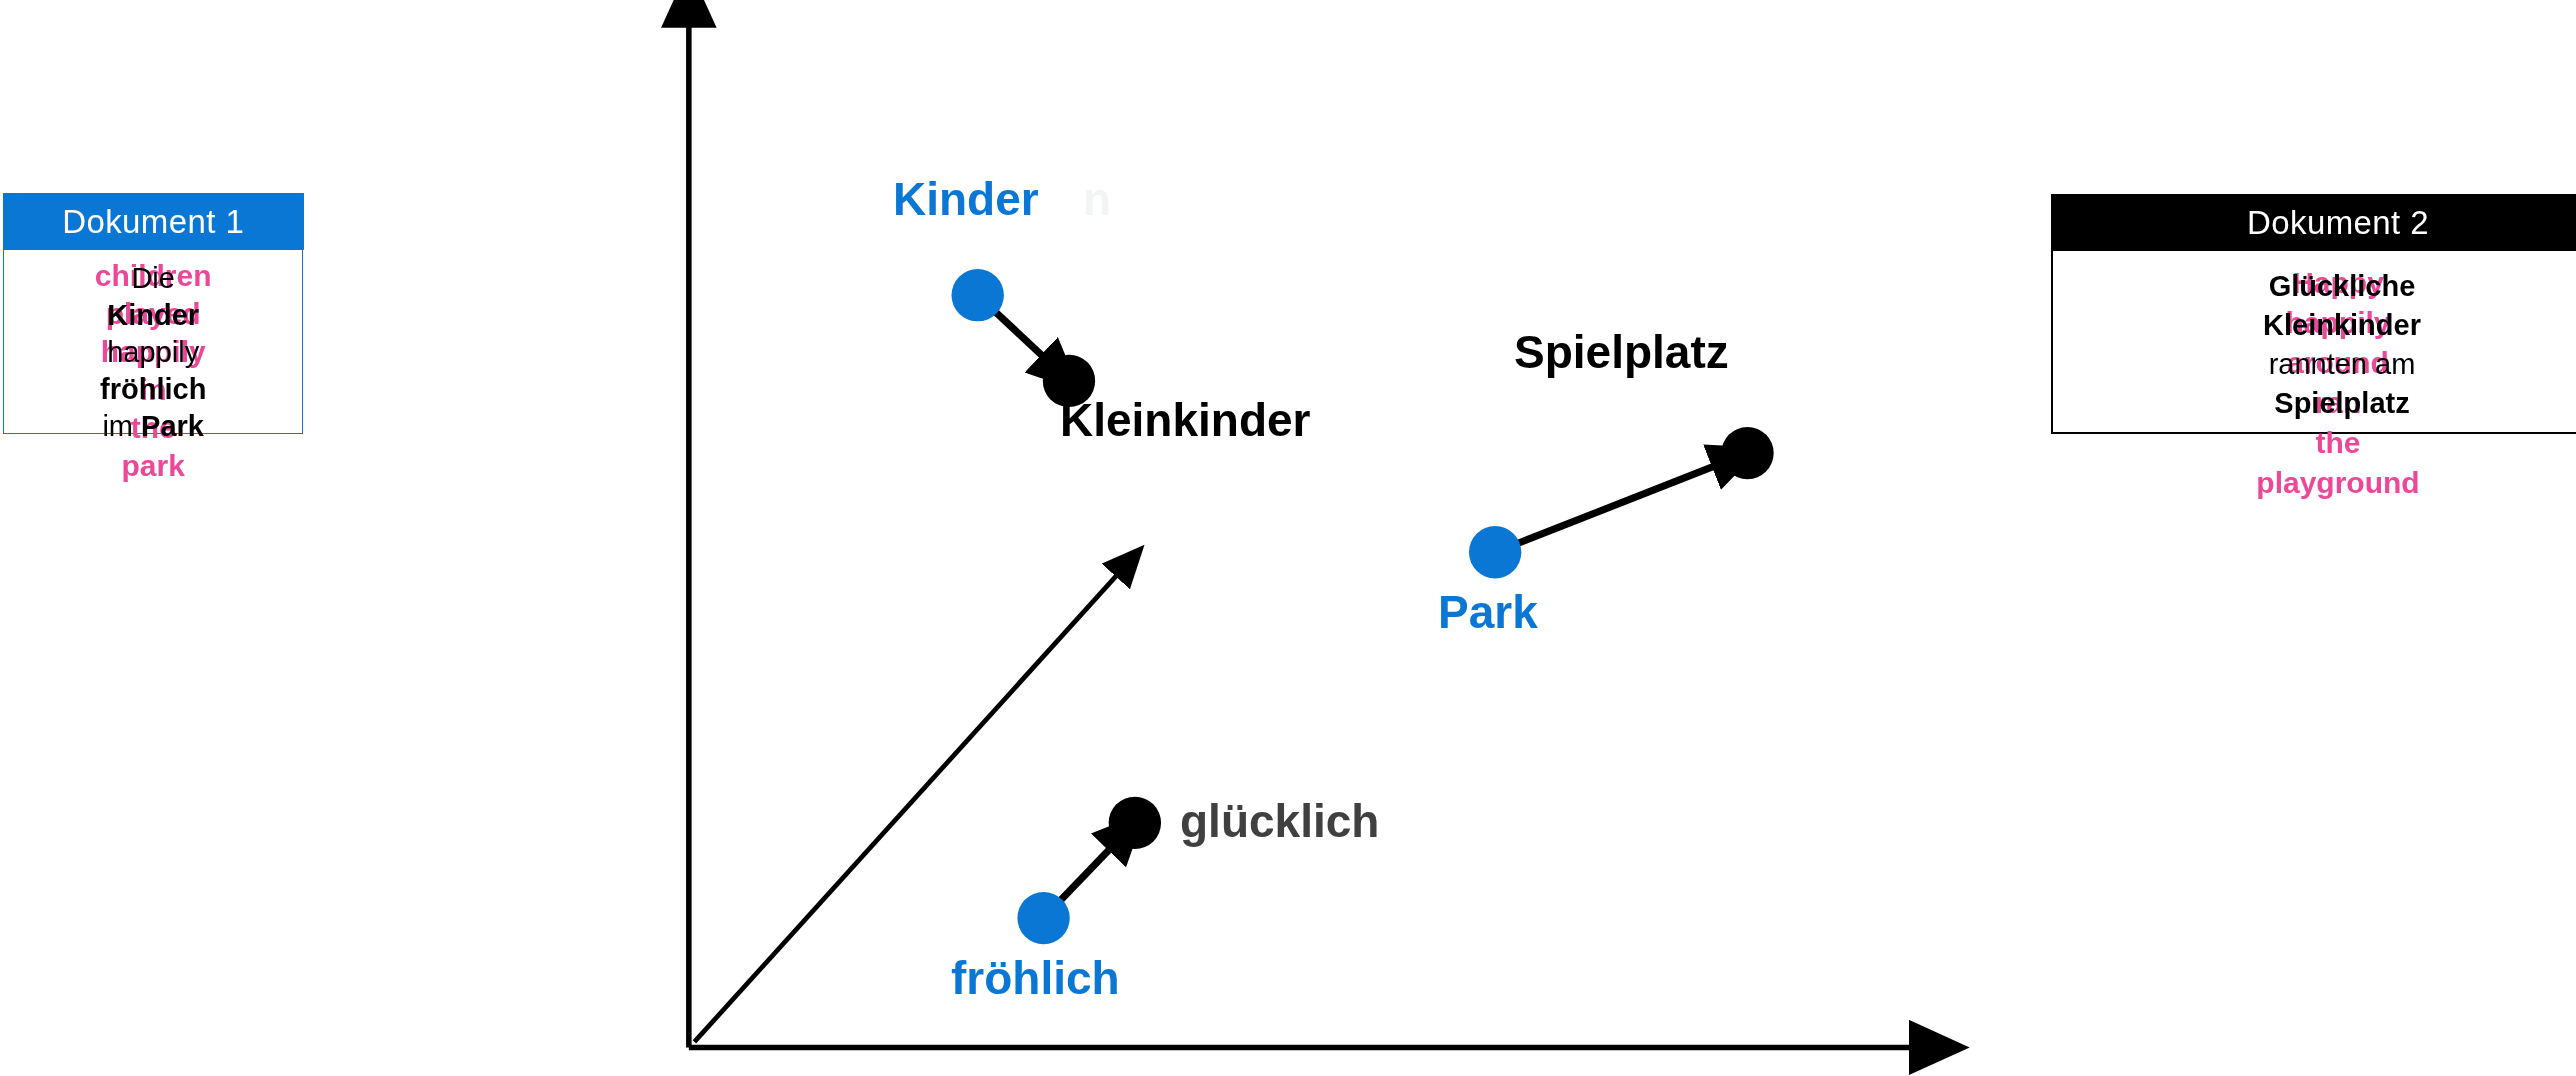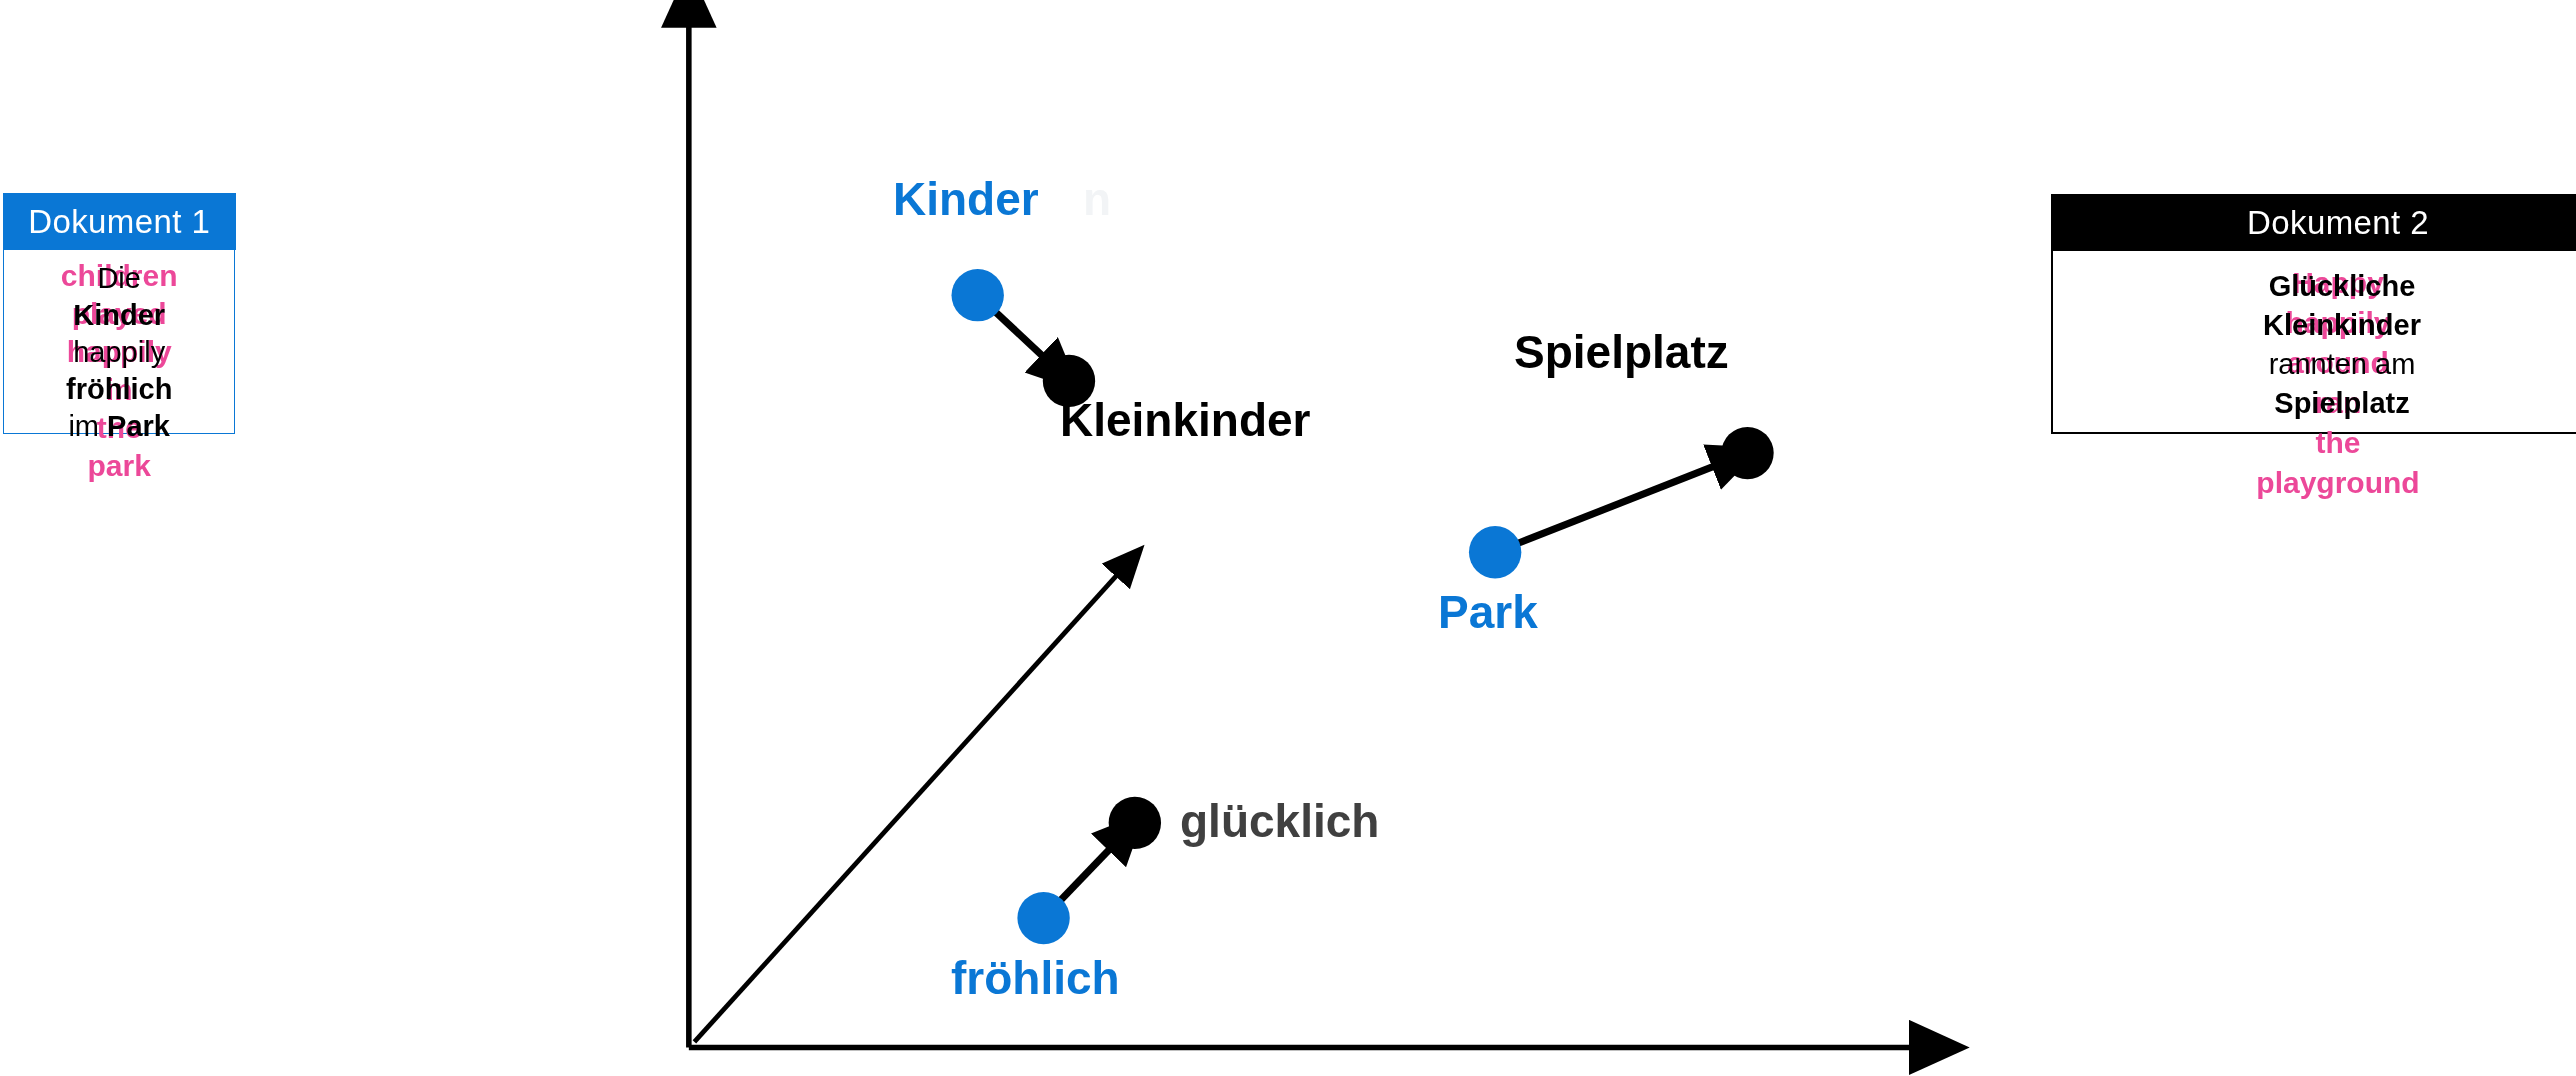--- a/index.html
+++ b/index.html
@@ -52,21 +52,21 @@
     font-weight: 700;
     pointer-events: none;
     z-index: 0;
   }
   .fg-layer { position: relative; z-index: 1; }
 
   
   #doc1 {
     left: 3.2px;
     top: 194px;
-    width: 232px;
+    width: 300px;
     height: 240px;
     border: 1.6px solid #0A77D5;
   }
   #doc1 .doc-card-header {
     background: #0A77D5;
     height: 57px;
     line-height: 57px;
     font-size: 33px;
     margin: -1.6px -1.6px 0 -1.6px;
     width: calc(100% + 3.2px);

